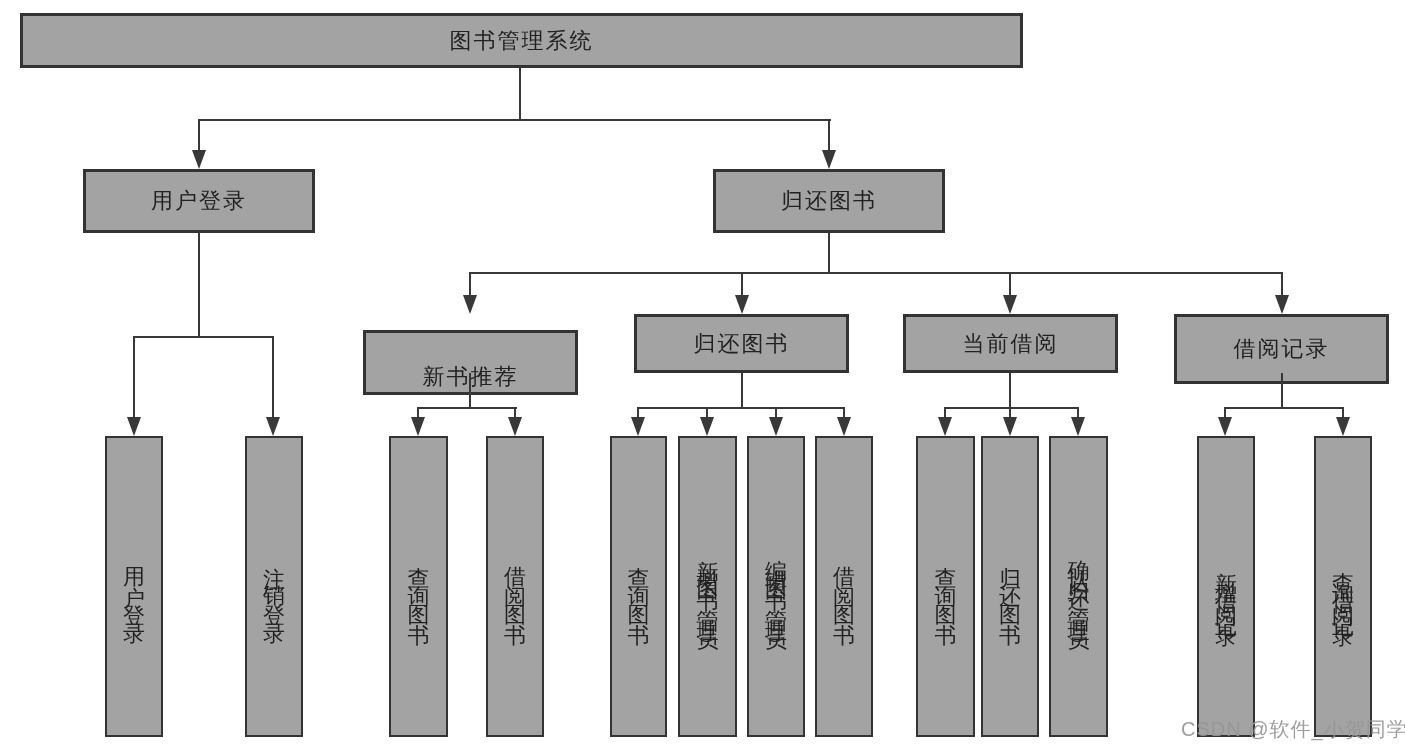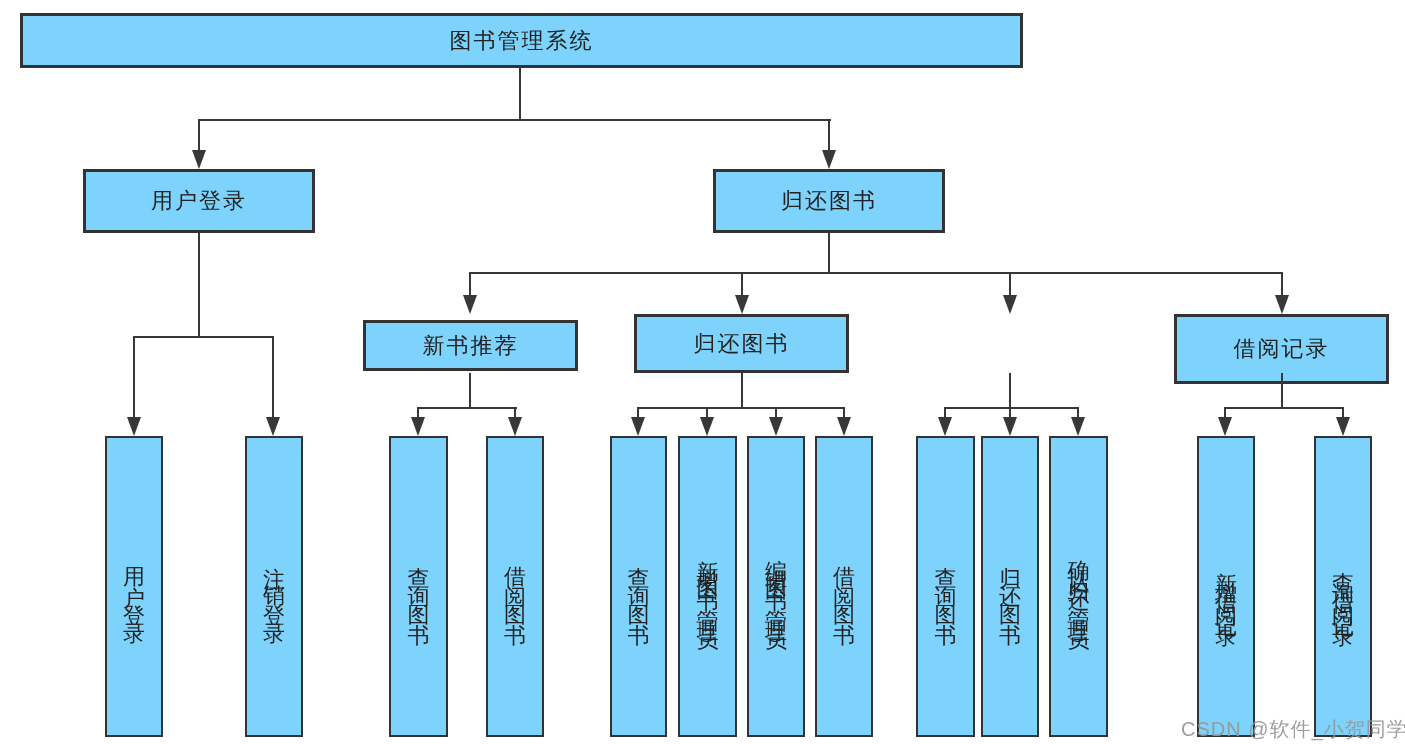--- a/index.html
+++ b/index.html
@@ -1,21 +1,21 @@
 <!DOCTYPE html>
 <html><head>
 <meta charset="utf-8">
 <style>
   html,body{margin:0;padding:0;background:#ffffff;}
   .canvas{
     position:relative;width:1405px;height:747px;background:#ffffff;
     font-family:"Liberation Sans",sans-serif;color:#222222;overflow:hidden;
   }
   .box{
-    position:absolute;background:#7dd3fc;border:3px solid #333333;box-sizing:border-box;
+    position:absolute;background:#a3a3a3;border:3px solid #333333;box-sizing:border-box;
     display:flex;align-items:center;justify-content:center;
     font-size:22px;letter-spacing:2px;white-space:nowrap;
   }
   .leaf{border-width:2.5px;}
   .vtext{
     writing-mode:vertical-rl;text-orientation:mixed;
     white-space:normal;line-height:1;
   }
   .sp4{letter-spacing:19px;}
   .sp6{letter-spacing:11px;}
@@ -67,25 +67,28 @@
   <div class="line hl" style="left:469px;top:272px;width:814px;"></div>
   <div class="line vl" style="left:469px;top:272px;height:25px;"></div>
   <div class="arrow" style="left:463px;top:295px;"></div>
   <div class="line vl" style="left:741px;top:272px;height:25px;"></div>
   <div class="arrow" style="left:735px;top:295px;"></div>
   <div class="line vl" style="left:1009px;top:272px;height:25px;"></div>
   <div class="arrow" style="left:1003px;top:295px;"></div>
   <div class="line vl" style="left:1281px;top:272px;height:25px;"></div>
   <div class="arrow" style="left:1275px;top:295px;"></div>
 
-  <div class="box" style="left:363px;top:320px;width:215px;height:51px;">
+  <div class="box" style="left:363px;top:330px;width:215px;height:65px;align-items:flex-end;">
     <span>新书推荐</span>
   </div>
   <div class="box" style="left:634px;top:314px;width:215px;height:59px;">
     <span>归还图书</span>
+  </div>
+  <div class="box" style="left:903px;top:314px;width:215px;height:59px;">
+    <span>当前借阅</span>
   </div>
   <div class="box" style="left:1174px;top:314px;width:215px;height:70px;text-align:right;">
     <span>借阅记录</span>
   </div>
 
   <div class="line vl" style="left:469px;top:373px;height:36px;"></div>
   <div class="line hl" style="left:417px;top:407px;width:100px;"></div>
   <div class="line vl" style="left:417px;top:407px;height:12px;"></div>
   <div class="arrow" style="left:411px;top:417px;"></div>
   <div class="line vl" style="left:514px;top:407px;height:12px;"></div>

